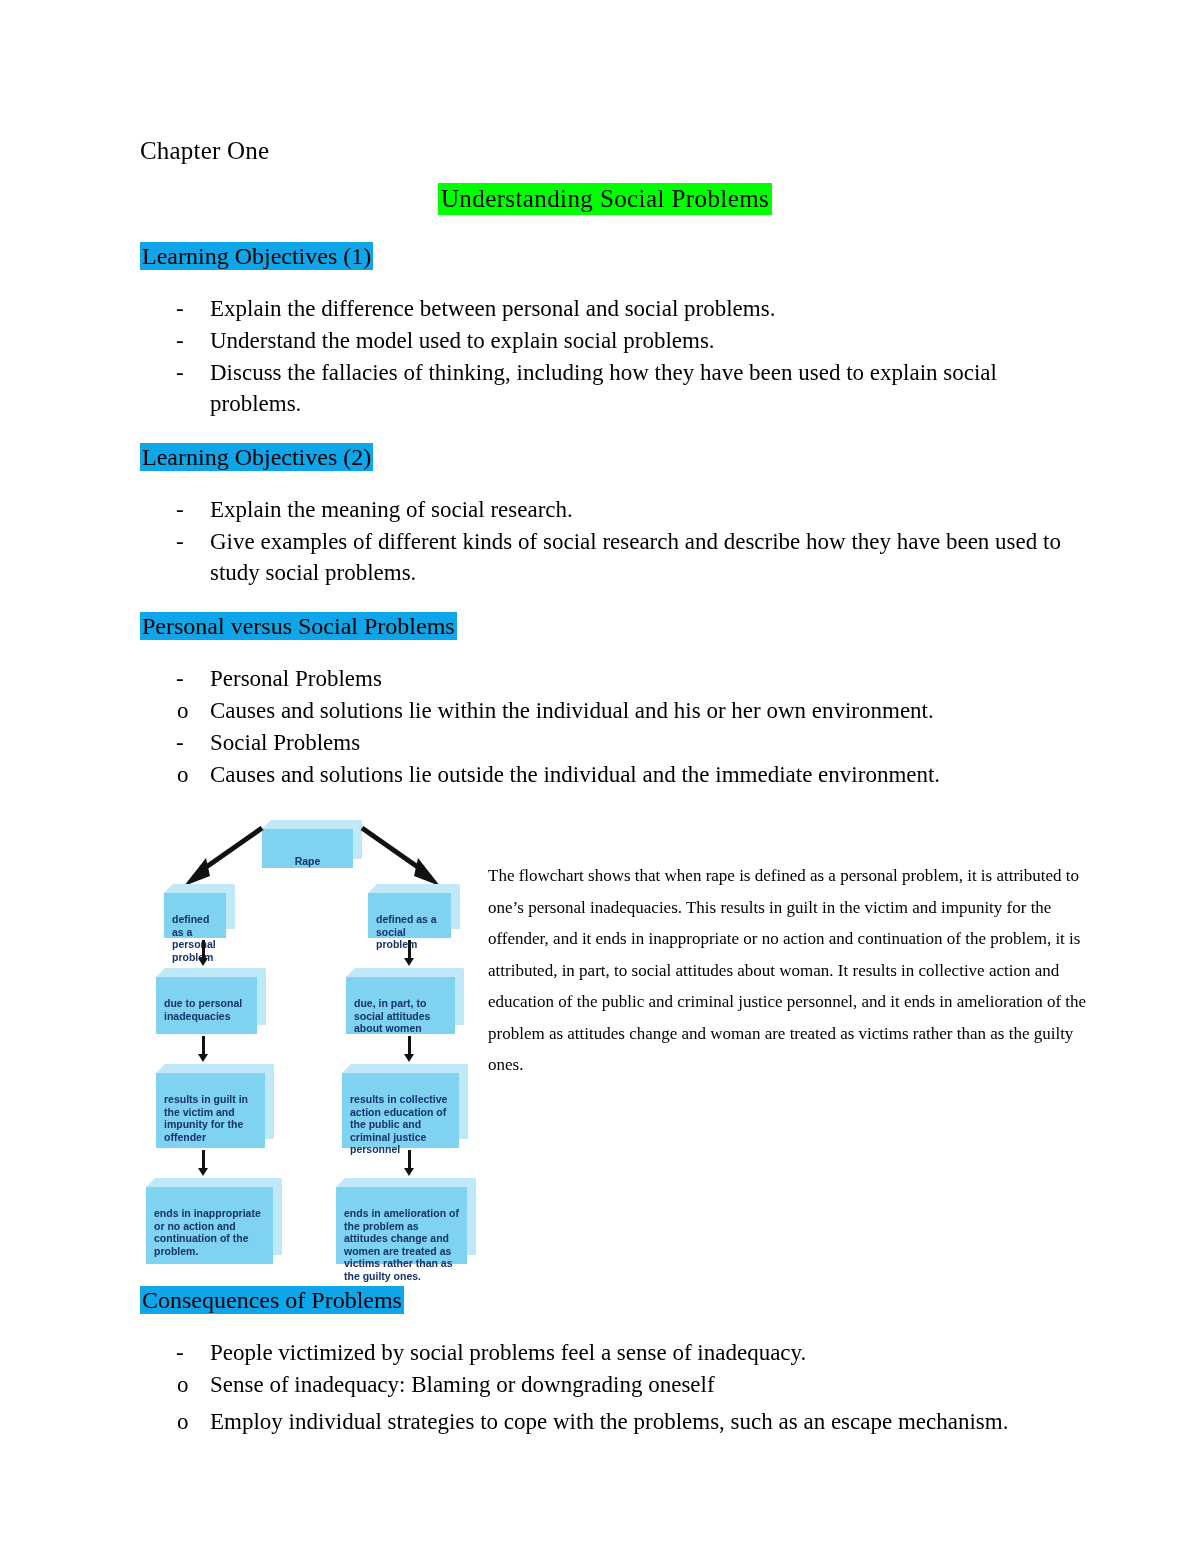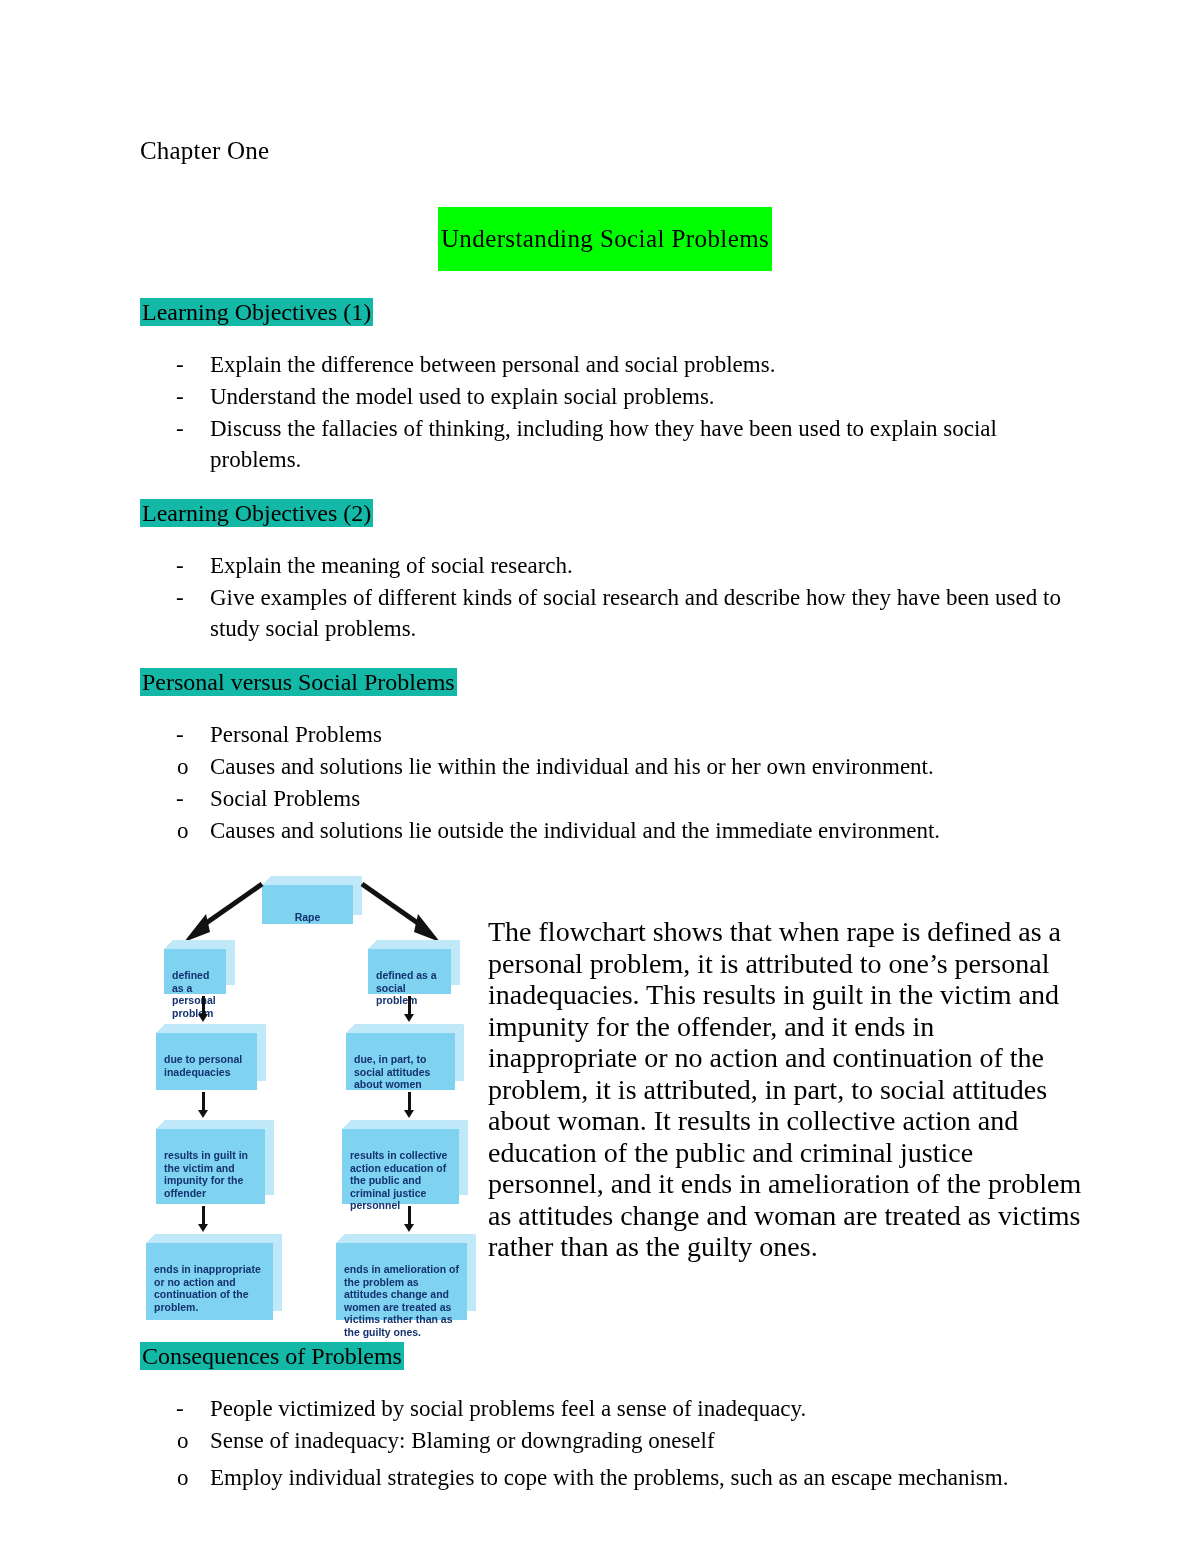--- a/index.html
+++ b/index.html
@@ -36,26 +36,25 @@
     letter-spacing: .2px;
   }
   .subtitle-wrap {
     text-align: center;
     margin: 0 0 26px 0;
   }
   .subtitle {
     display: inline-block;
     font-size: 25px;
     line-height: 30px;
-    padding: 17px 3px;
+    padding: 1px 3px;
     letter-spacing: .4px;
-    margin-top: 24px;
   }
   .hl-green { background: #00ff00; }
-  .hl-yellow { background: #14b8a6; }
+  .hl-yellow { background: #0ea5e9; }
 
   .section-head {
     font-size: 24px;
     line-height: 30px;
     margin: 0 0 8px 0;
   }
   .section-head span {
     padding: 1px 2px;
   }
   .spacer-sm { height: 14px; }
@@ -108,21 +107,21 @@
     left: 0px;
     top: 0px;
     width: 340px;
     height: 455px;
   }
   .side-para {
     position: absolute;
     left: 348px;
     top: 48px;
     width: 600px;
-    font-size: 28px;
+    font-size: 17px;
     line-height: 31.5px;
     text-align: left;
   }
 
   
   .fbox {
     position: absolute;
     box-sizing: border-box;
   }
   .fbox .face {

